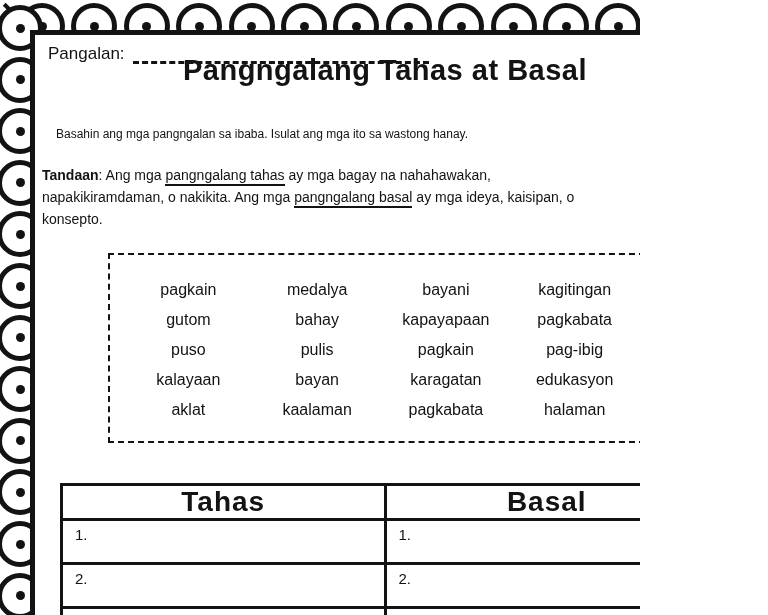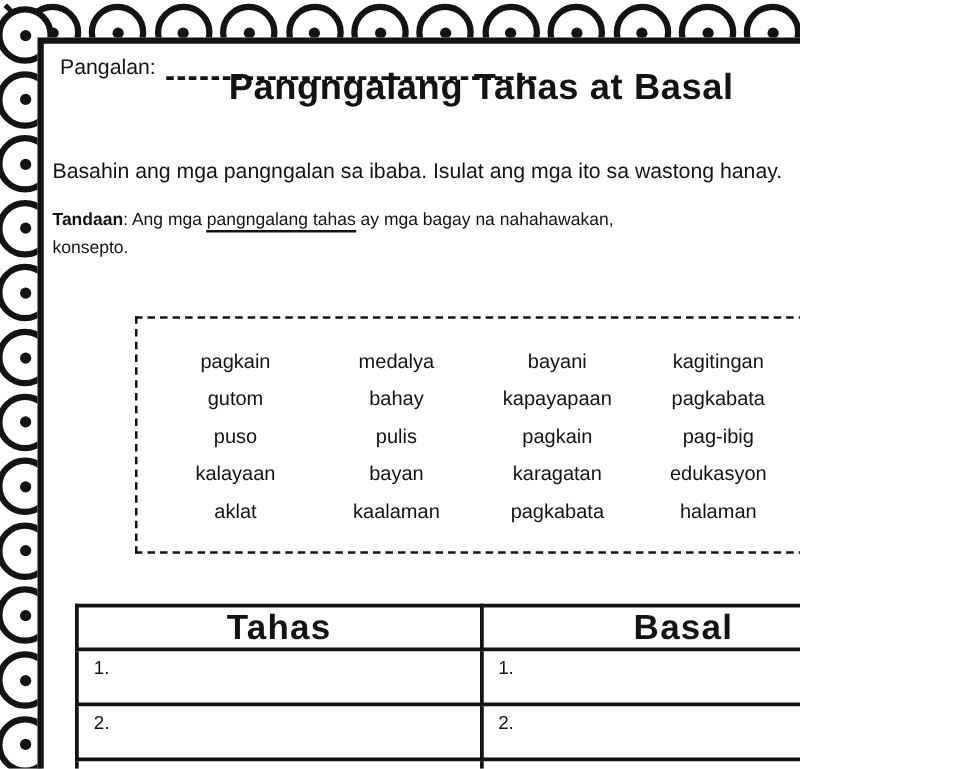--- a/index.html
+++ b/index.html
@@ -35,21 +35,21 @@
     box-sizing:border-box;border:5px solid var(--ink);
     background:var(--paper);z-index:2;
   }
   .content{position:absolute;z-index:3;}
   
   .name-row{left:48px;top:44px;display:flex;align-items:flex-end;font-size:17px;}
   .name-blank{display:inline-block;width:296px;height:17px;margin-left:8px;border-bottom:3px dashed var(--ink);}
   
   .title{left:35px;top:54px;width:700px;text-align:center;font-size:29px;font-weight:bold;letter-spacing:.5px;}
   
-  .instruction{left:42px;top:127px;font-size:17px;white-space:nowrap;}
+  .instruction{left:56px;top:127px;font-size:12px;white-space:nowrap;}
   
   .reminder{left:42px;top:164px;font-size:14px;line-height:22px;}
   .reminder-line{white-space:nowrap;}
   .bold{font-weight:bold;}
   .uline{border-bottom:2px solid var(--ink);padding-bottom:1px;}
   
   .word-bank{
     left:108px;top:253px;width:547px;height:190px;box-sizing:border-box;
     border:2px dashed var(--ink);
     display:grid;grid-template-columns:repeat(4,1fr);grid-auto-rows:30px;
@@ -124,20 +124,23 @@
 
   <div class="content title">Pangngalang Tahas at Basal</div>
 
   <div class="content instruction">Basahin ang mga pangngalan sa ibaba. Isulat ang mga ito sa wastong hanay.</div>
 
   <div class="content reminder">
     <div class="reminder-line">
       <span class="bold">Tandaan</span><span>: Ang mga </span><span class="uline">pangngalang tahas</span><span> ay mga bagay na nahahawakan,</span>
     </div>
     <div class="reminder-line">
+      <span>napakikiramdaman, o nakikita. Ang mga </span><span class="uline">pangngalang basal</span><span> ay mga ideya, kaisipan, o</span>
+    </div>
+    <div class="reminder-line">
       <span>konsepto.</span>
     </div>
   </div>
 
   <div class="content word-bank">
     <span class="word">pagkain</span>
     <span class="word">medalya</span>
     <span class="word">bayani</span>
     <span class="word">kagitingan</span>
     <span class="word">gutom</span>

